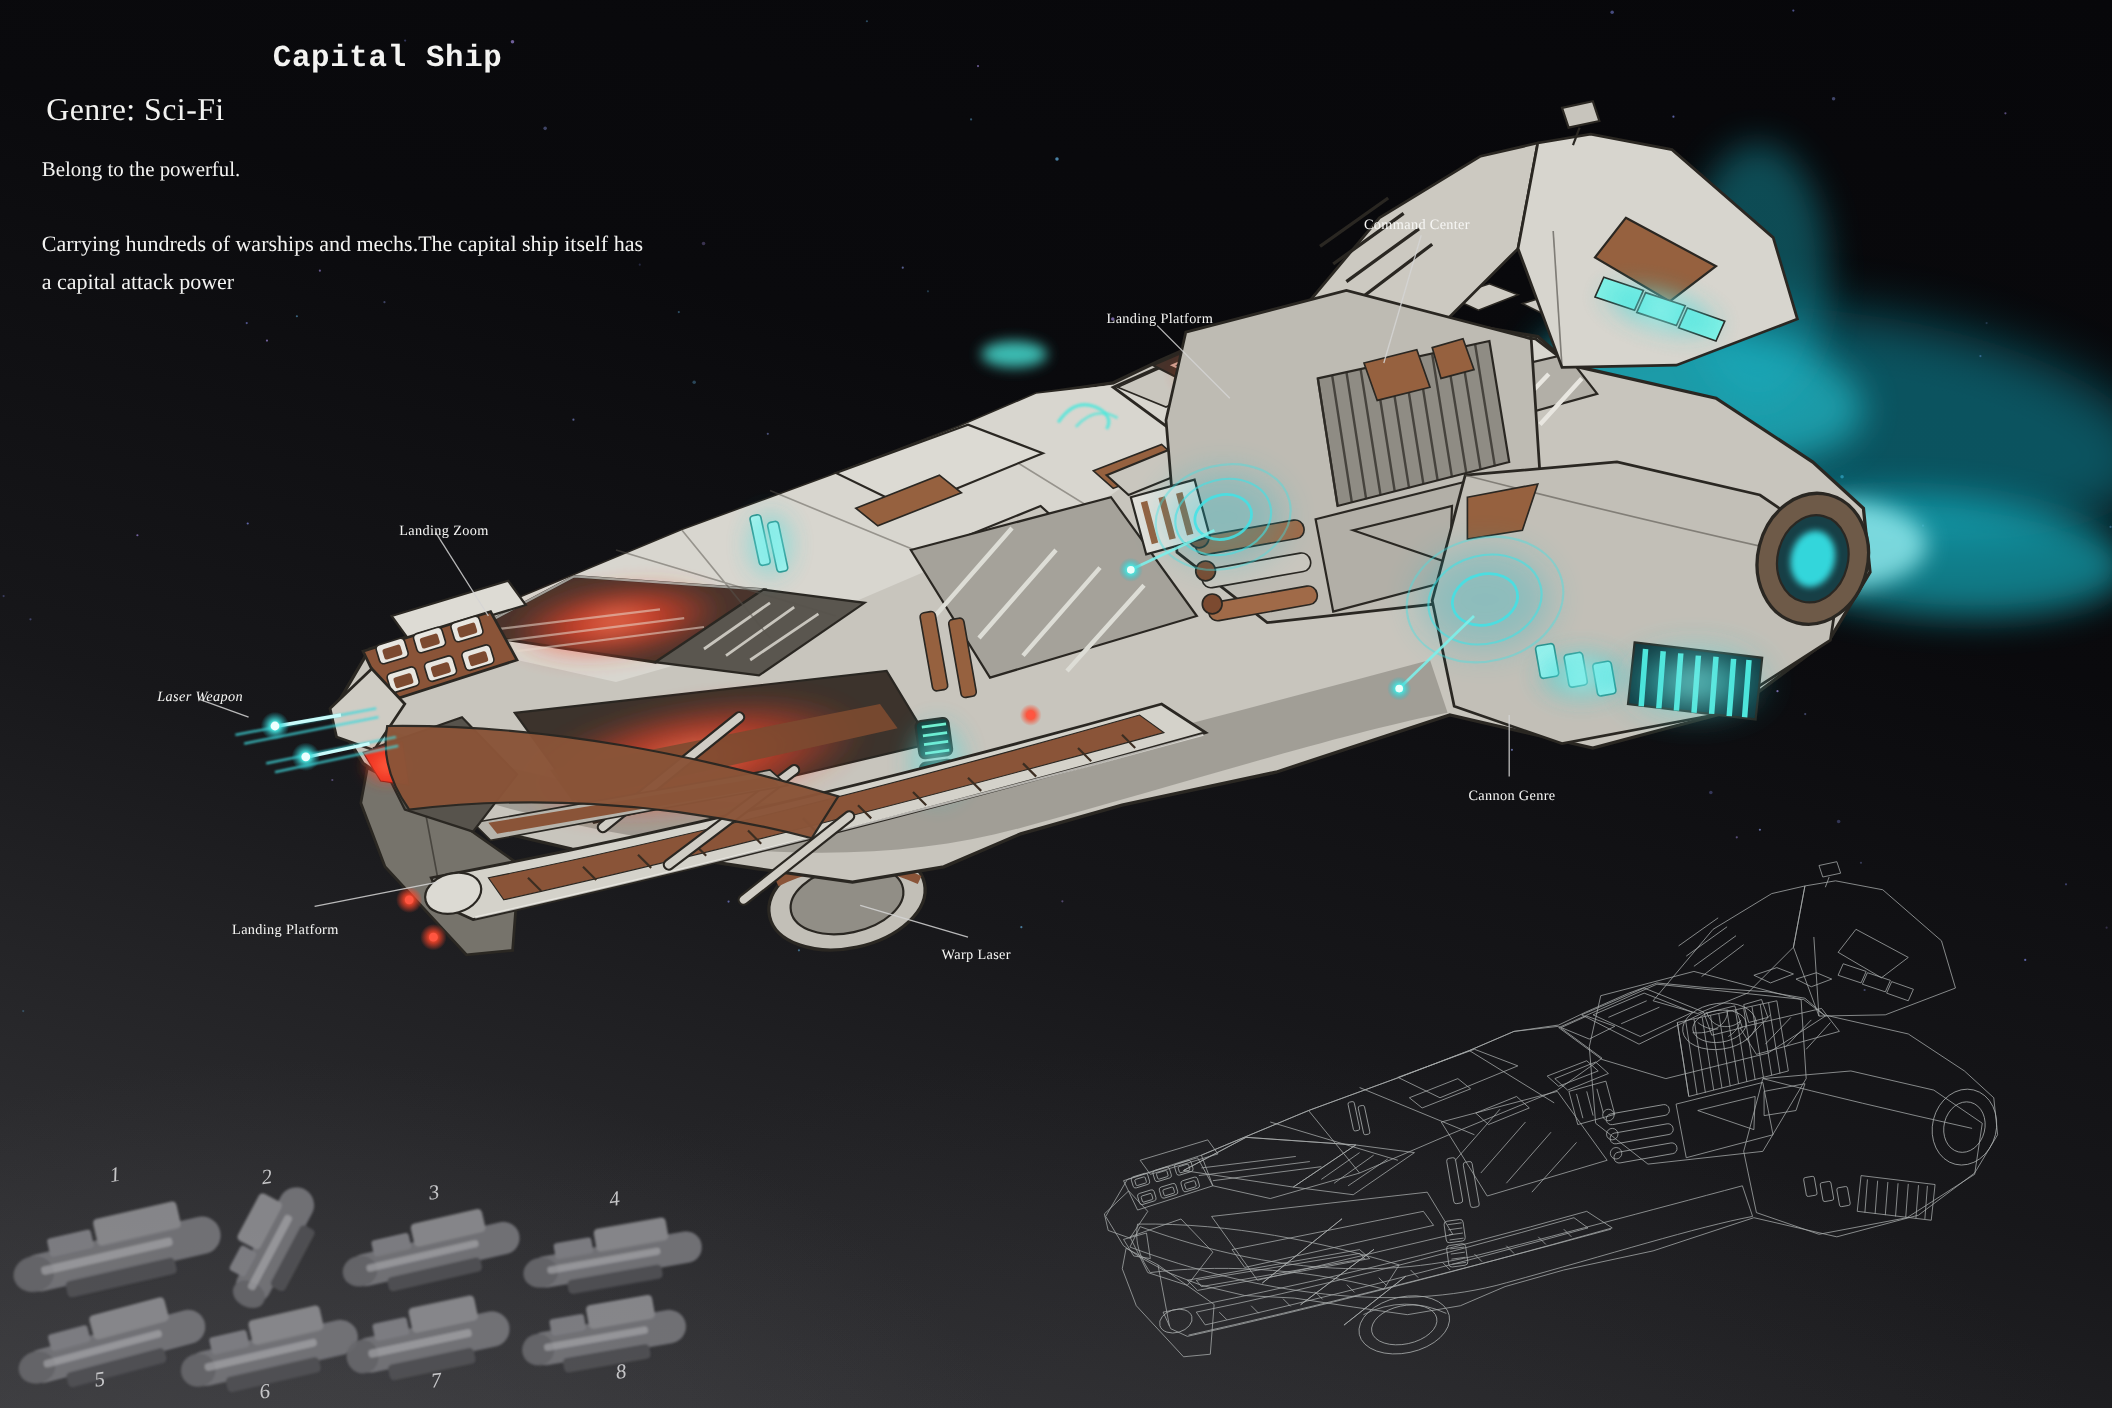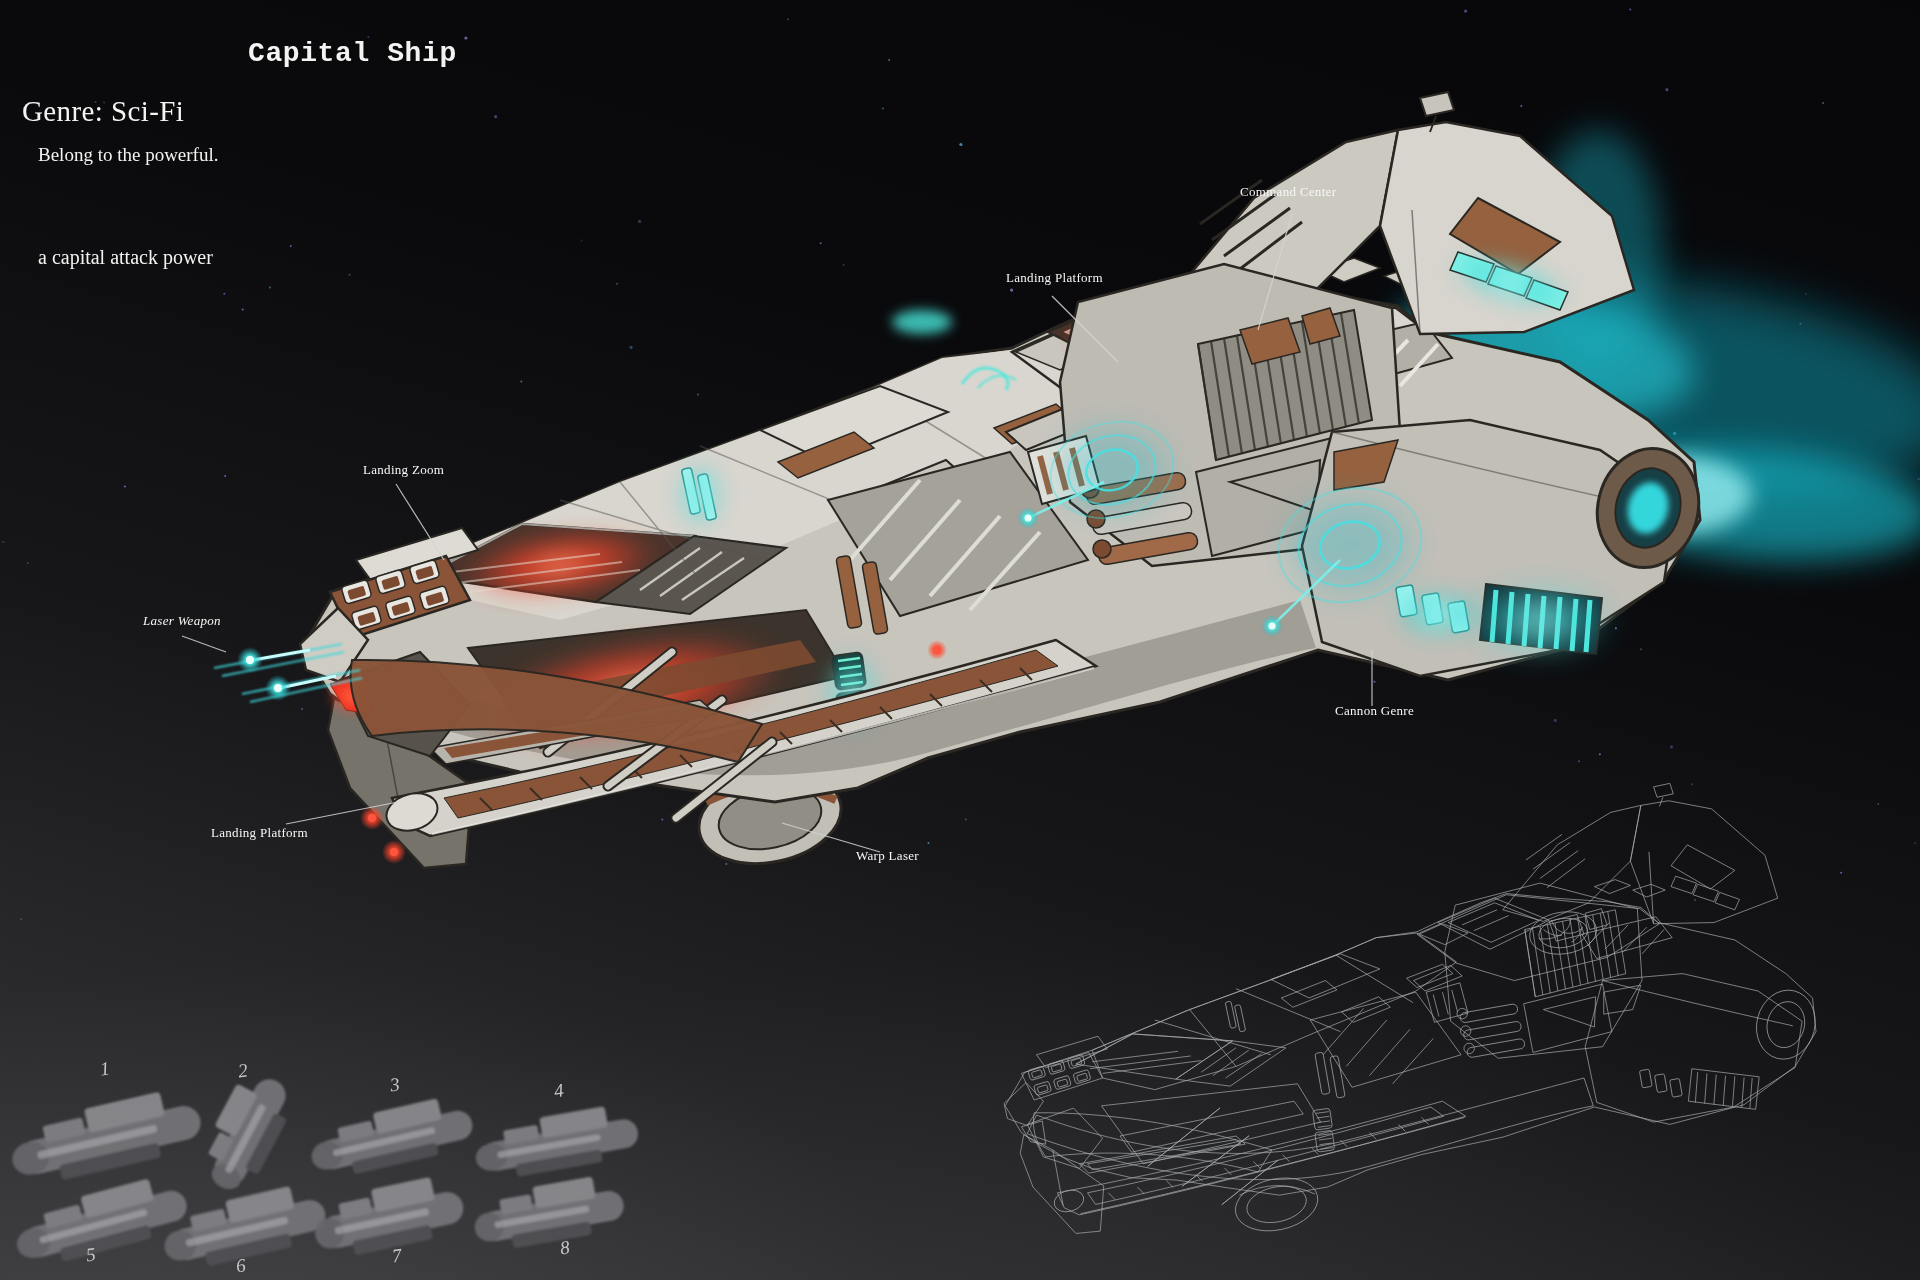--- a/index.html
+++ b/index.html
@@ -10,21 +10,21 @@
       radial-gradient(1400px 800px at 55% 115%, rgba(70,70,74,.30), rgba(0,0,0,0) 65%),
       linear-gradient(196deg,#07070a 0%,#0a0a0d 34%,#17171a 62%,#2a2a2d 84%,#38383b 100%);
     font-family:"Liberation Serif","DejaVu Serif",serif;
   }
   svg.scene{position:absolute;inset:0;}
   .txt{position:absolute;color:#f3f3f1;white-space:nowrap;}
   .title{font-size:28px;letter-spacing:.6px;font-weight:bold;font-family:Liberation Mono, monospace;}
   .genre{font-size:29px;letter-spacing:.4px;}
   .tagline{font-size:19px;}
   .desc{font-size:20px;}
-  .part-label{font-size:13px;letter-spacing:.3px;color:#f7f7f5;}
+  .part-label{font-size:13px;letter-spacing:.3px;color:#f7f7f5;margin-top:12px;}
   .sketch-num{font-size:19px;font-style:italic;color:#c6c6c8;transform:rotate(-8deg);}
 </style>
 </head>
 <body>
 
 <div class="canvas">
 
   <svg class="scene" width="1920" height="1280" viewBox="0 0 1920 1280">
     <defs>
       <radialGradient id="gRed">
@@ -576,22 +576,23 @@
       <line x1="1052" y1="296" x2="1118" y2="362"></line>
       <line x1="396" y1="484" x2="444" y2="560"></line>
       <line x1="182" y1="636" x2="226" y2="652"></line>
       <line x1="286" y1="824" x2="398" y2="802"></line>
       <line x1="880" y1="852" x2="782" y2="823"></line>
       <line x1="1372" y1="706" x2="1372" y2="650"></line>
     </g>
   </svg>
 
   <div class="txt title" style="left:248px;top:38px;">Capital Ship</div>
-  <div class="txt genre" style="left:22px;top:84px;margin-top:11px;">Genre: Sci-Fi</div>
+  <div class="txt genre" style="left:42px;top:84px;">Genre: Sci-Fi</div>
   <div class="txt tagline" style="left:38px;top:144px;">Belong to the powerful.</div>
+  <div class="txt desc" style="left:38px;top:211px;">Carrying hundreds of warships and mechs.The capital ship itself has</div>
   <div class="txt desc" style="left:38px;top:246px;">a capital attack power</div>
 
   <div class="txt part-label" style="left:1240px;top:184px;">Command Center</div>
   <div class="txt part-label" style="left:1006px;top:270px;">Landing Platform</div>
   <div class="txt part-label" style="left:363px;top:462px;">Landing Zoom</div>
   <div class="txt part-label" style="left:143px;top:613px;font-style:italic;">Laser Weapon</div>
   <div class="txt part-label" style="left:211px;top:825px;">Landing Platform</div>
   <div class="txt part-label" style="left:856px;top:848px;">Warp Laser</div>
   <div class="txt part-label" style="left:1335px;top:703px;">Cannon Genre</div>
 

